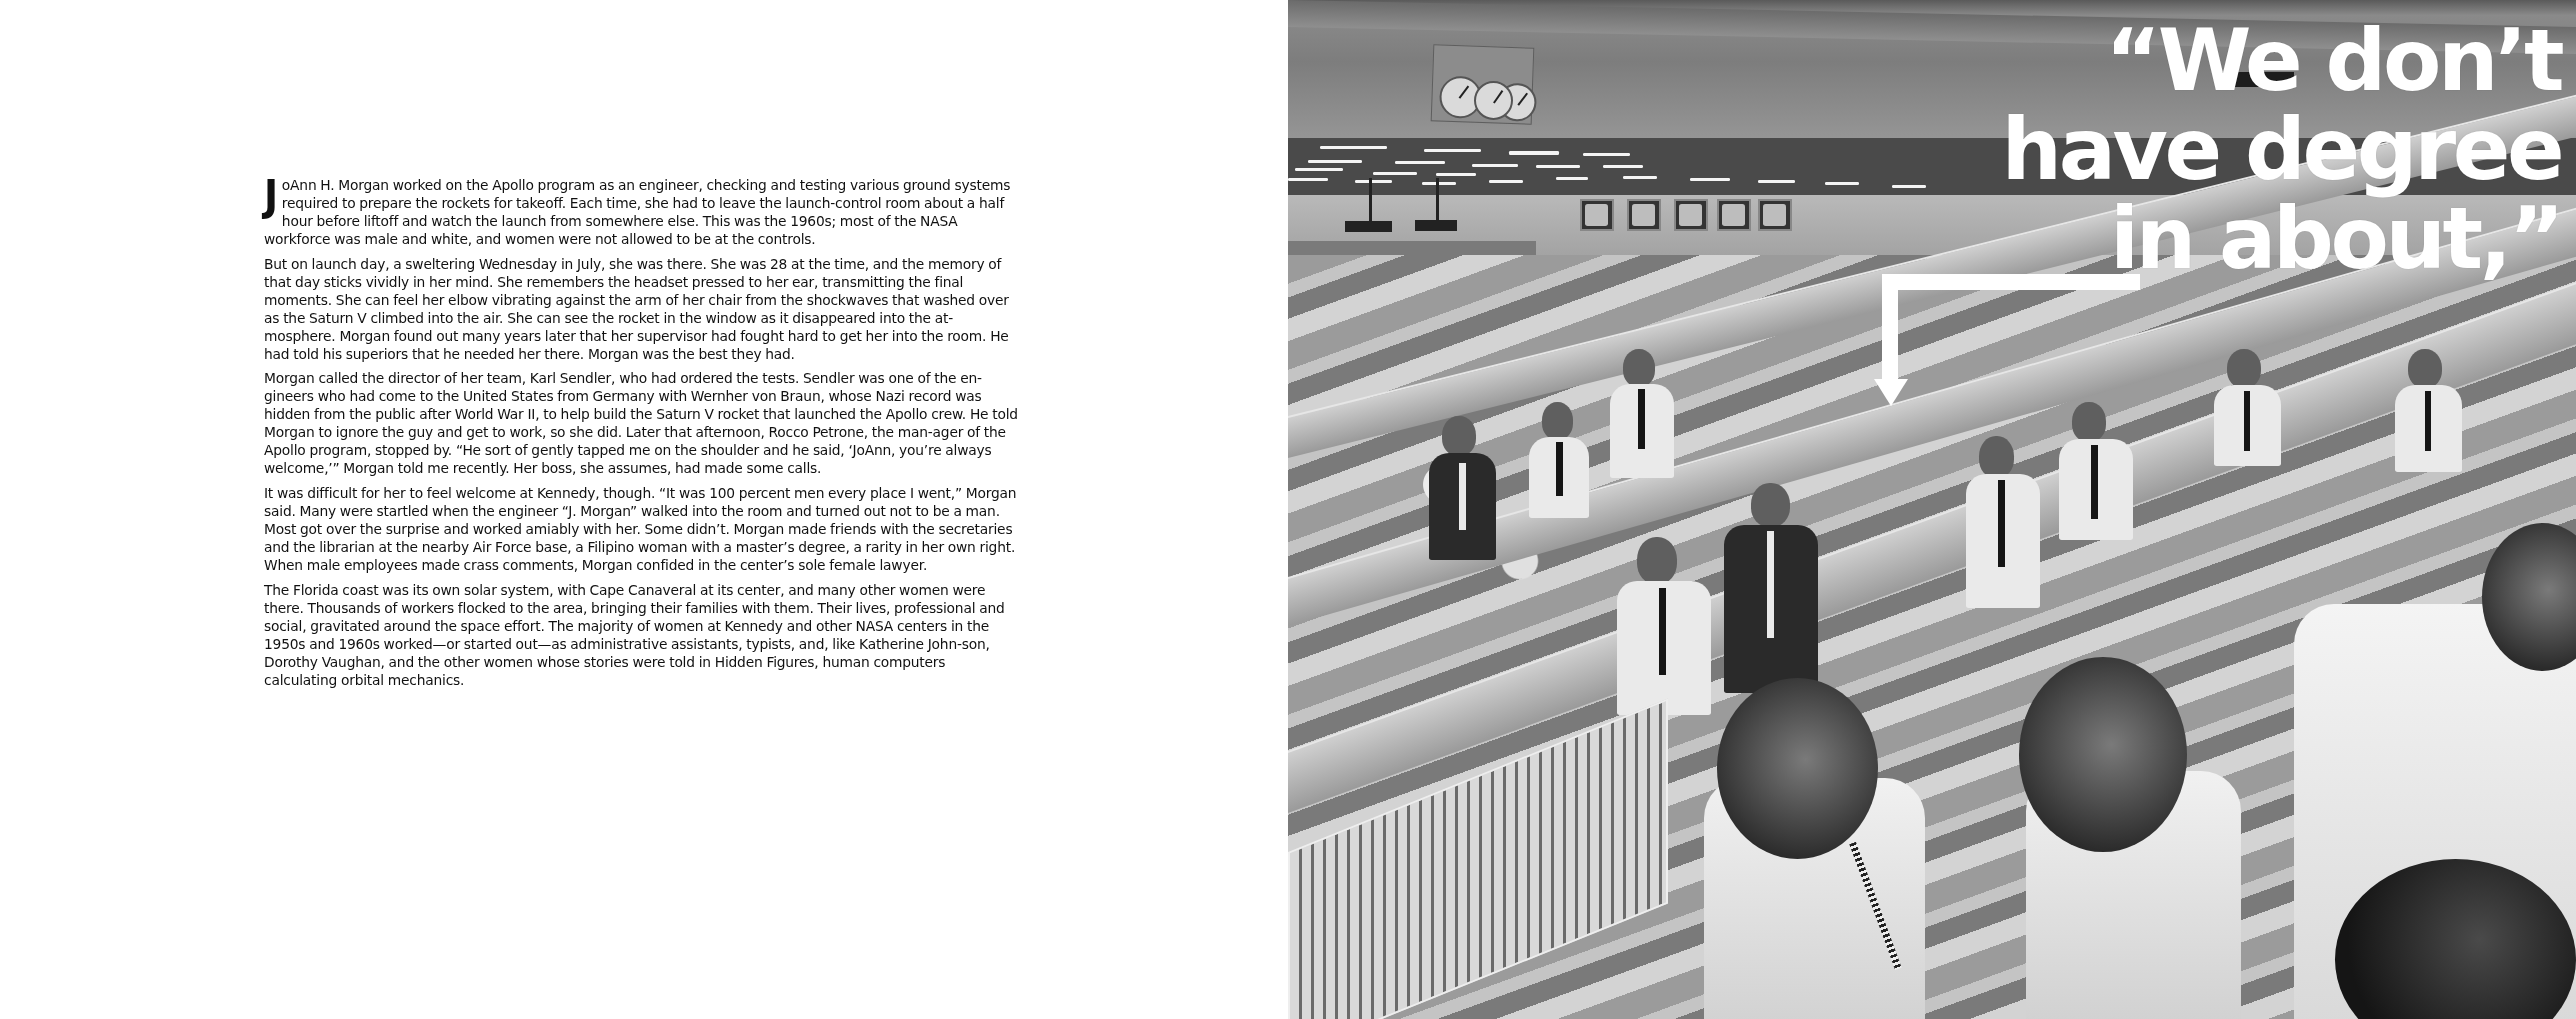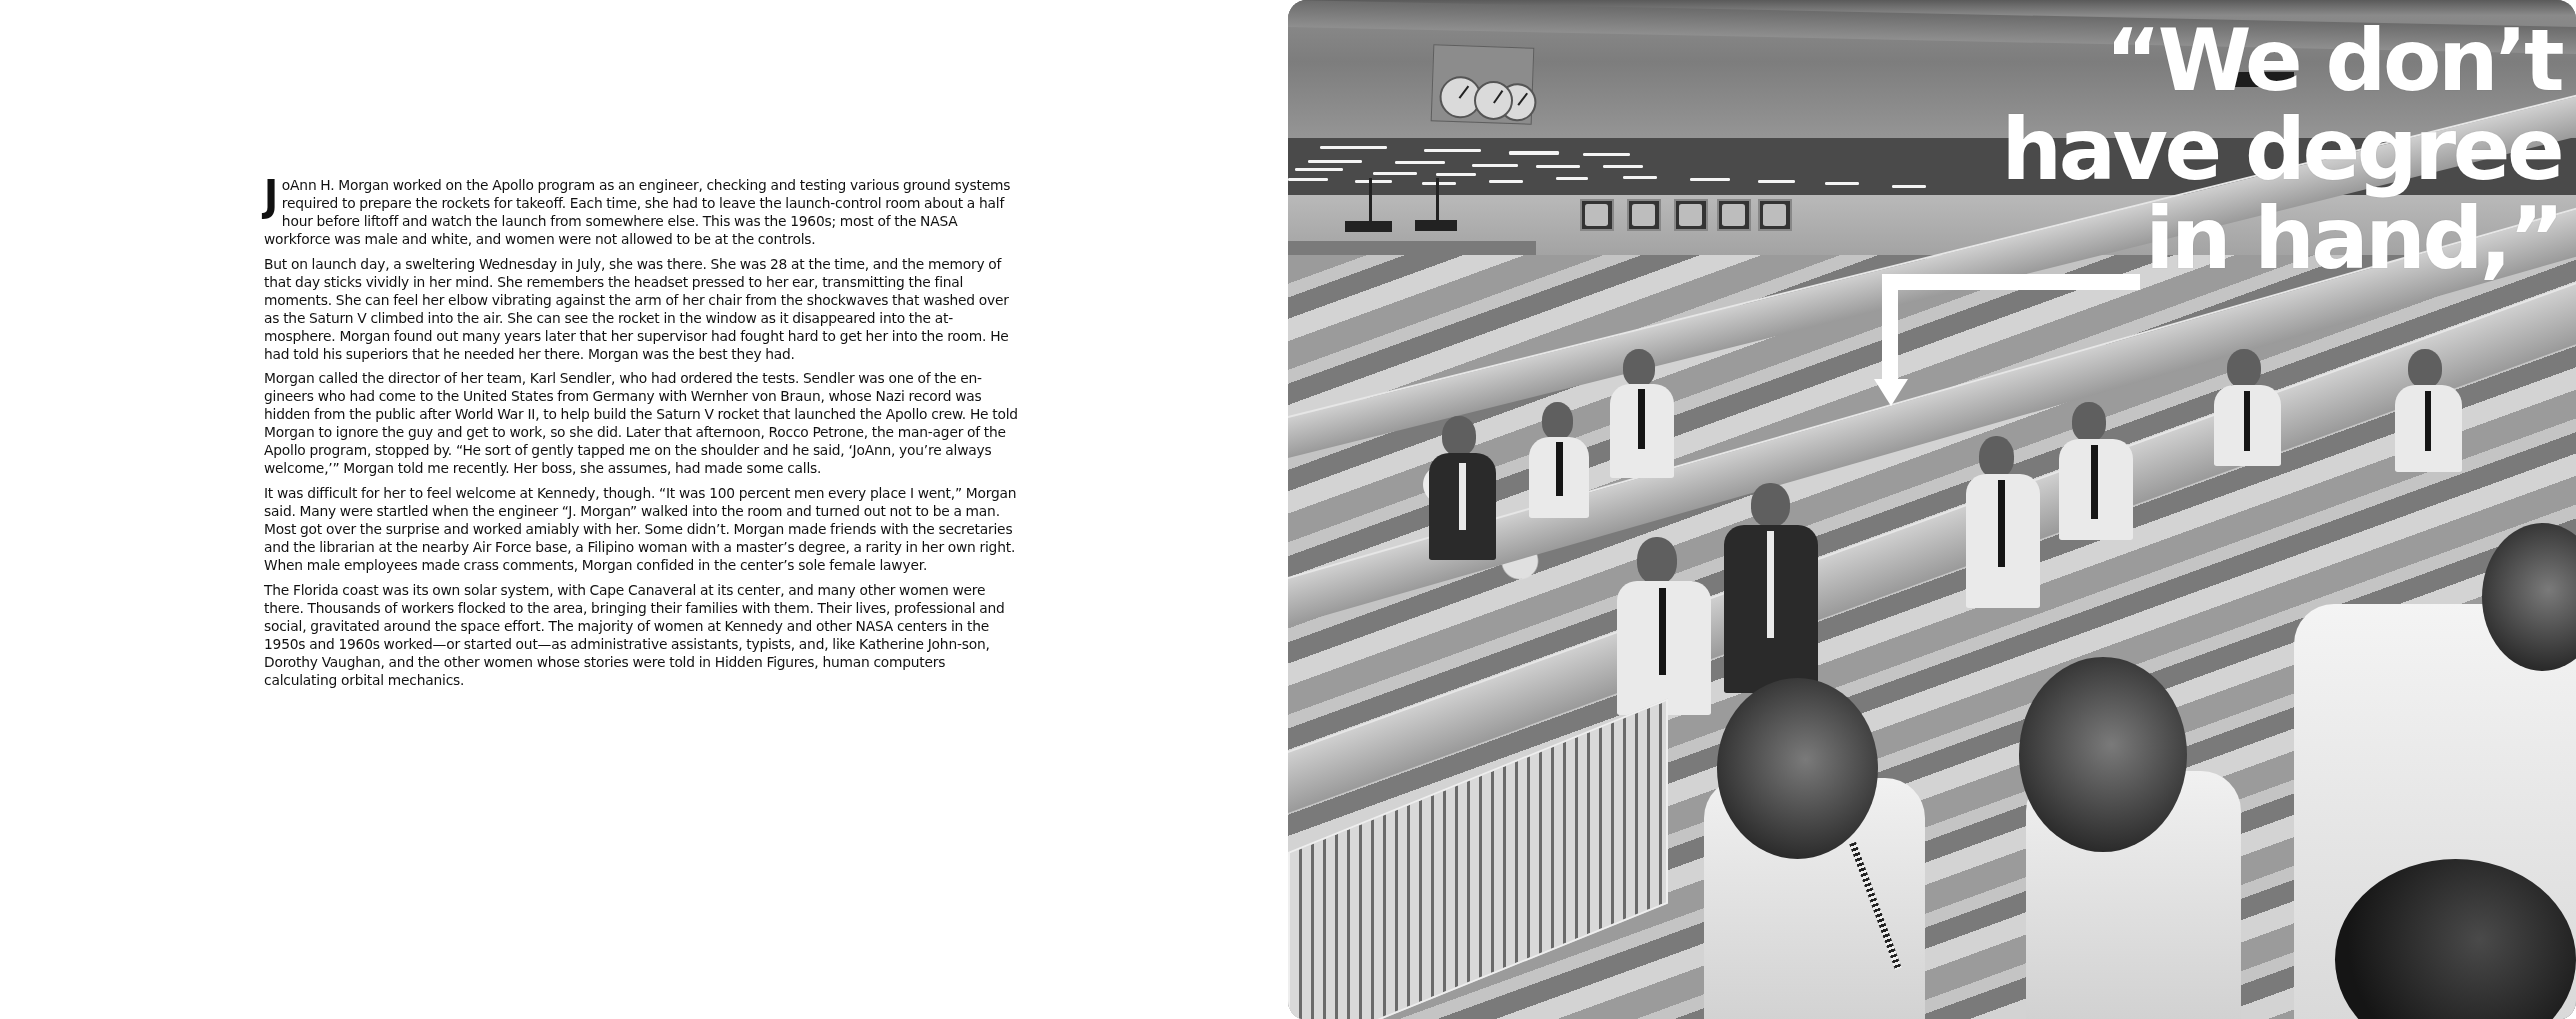--- a/index.html
+++ b/index.html
@@ -1,19 +1,19 @@
 <!DOCTYPE html>
 <html style="font-size:10.7px"><head>
 <meta charset="utf-8">
 <style>
   html, body { margin:0; padding:0; }
   body { width:2576px; height:1020px; position:relative; overflow:hidden; background:#ffffff; }
   .spread { position:absolute; inset:0; display:flex; }
   .page-left { position:relative; width:1288px; height:1020px; background:#ffffff; }
-  .page-right { position:relative; width:1288px; height:1020px; overflow:hidden; background:#6e6e6e;border-radius:19px; }
+  .page-right { position:relative; width:1288px; height:1020px; overflow:hidden; background:#6e6e6e; }
 
   .article { position:absolute; left:264px; top:176px; width:758px;
     font-family:"DejaVu Sans", sans-serif; font-size:13.8px; line-height:18px; color:#111;
     letter-spacing:-0.2px; word-spacing:-0.3px; }
   .article p { margin:0 0 6.7px 0; text-align:left; }
   .dropcap { float:left; font-size:42px; line-height:34px; font-weight:bold; margin:3.4px 4px 0 0; color:#111; font-family:"DejaVu Sans Condensed","DejaVu Sans", sans-serif; }
 
   
   .photo { position:absolute; inset:0; }
   .ceiling { position:absolute; left:0; top:0; width:1288px; height:154px;
@@ -180,21 +180,21 @@
       <div class="fg-shirt" style="left:738px; top:771px; width:215px; height:268px;"></div>
       <div class="fg-head" style="left:731px; top:657px; width:168px; height:195px;"></div>
       <div class="fg-shirt" style="left:1006px; top:604px; width:282px; height:436px; background:linear-gradient(180deg,#f4f4f4,#d8d8d8);"></div>
       <div class="fg-head" style="left:1047px; top:859px; width:241px; height:201px; background:radial-gradient(circle at 60% 40%, #4a4a4a, #151515 70%);"></div>
       <div class="fg-head" style="left:1194px; top:523px; width:121px; height:148px;"></div>
     </div>
 
     <div class="quote">
       <div>“We don’t</div>
       <div>have degree</div>
-      <div>in hand,”</div>
+      <div>in about,”</div>
     </div>
 
     <div class="arrow-h"></div>
     <div class="arrow-v"></div>
     <div class="arrow-head"></div>
   </div>
 </div>
 
 
 </body></html>

